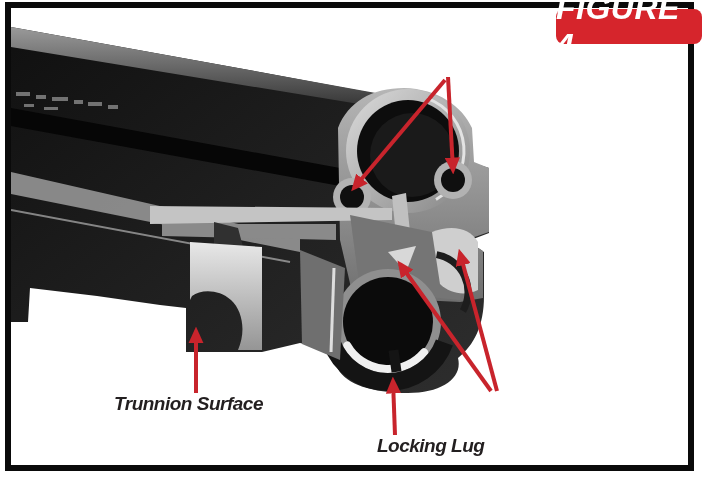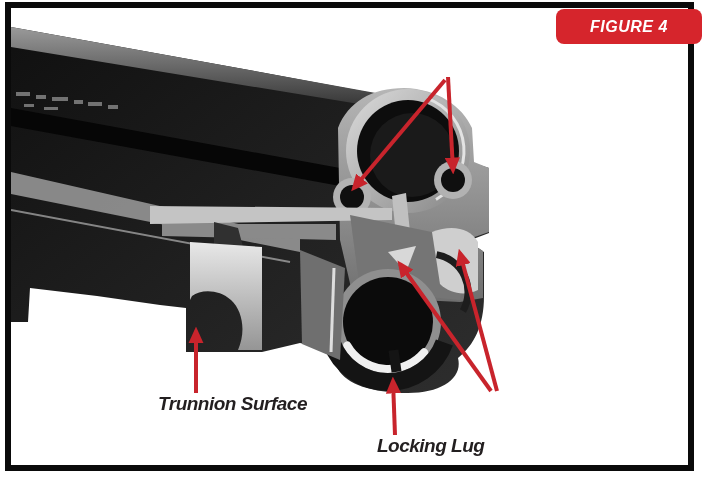--- a/index.html
+++ b/index.html
@@ -8,30 +8,30 @@
     font-family:"Liberation Sans",sans-serif;overflow:hidden;
   }
   .frame{
     position:absolute;left:5px;top:2px;width:689px;height:469px;
     border:6px solid var(--frame-black,#0a0a0a);box-sizing:border-box;pointer-events:none;
   }
   .photo-svg{position:absolute;left:0;top:0;display:block;}
   .figure-badge{
     position:absolute;left:556px;top:9px;width:146px;height:35px;
     background:var(--badge-bg,#d6252c);color:var(--badge-text,#fff);
-    font-weight:bold;font-style:italic;font-size:16px;letter-spacing:0.5px;
+    font-weight:bold;font-style:italic;font-size:32px;letter-spacing:0.5px;
     display:flex;align-items:center;justify-content:center;border-radius:8px;
   }
   .callout{
     position:absolute;color:var(--label-text,#231f20);
     font-weight:bold;font-style:italic;font-size:19px;letter-spacing:-0.5px;
     white-space:nowrap;line-height:1.1;
   }
   .callout-lpr{left:446px;top:57px;}
-  .callout-ts{left:114px;top:394px;margin-left:44px;}
+  .callout-ts{left:114px;top:394px;}
   .callout-ll{left:377px;top:436px;}
   .callout-ee{left:494px;top:388px;}
   .arrow{stroke:var(--accent-red,#c8242c);stroke-width:4;fill:none;}
   .arrow-fill{fill:var(--accent-red,#c8242c);}
 </style>
 </head>
 <body>
 
 <div class="stage">
 

